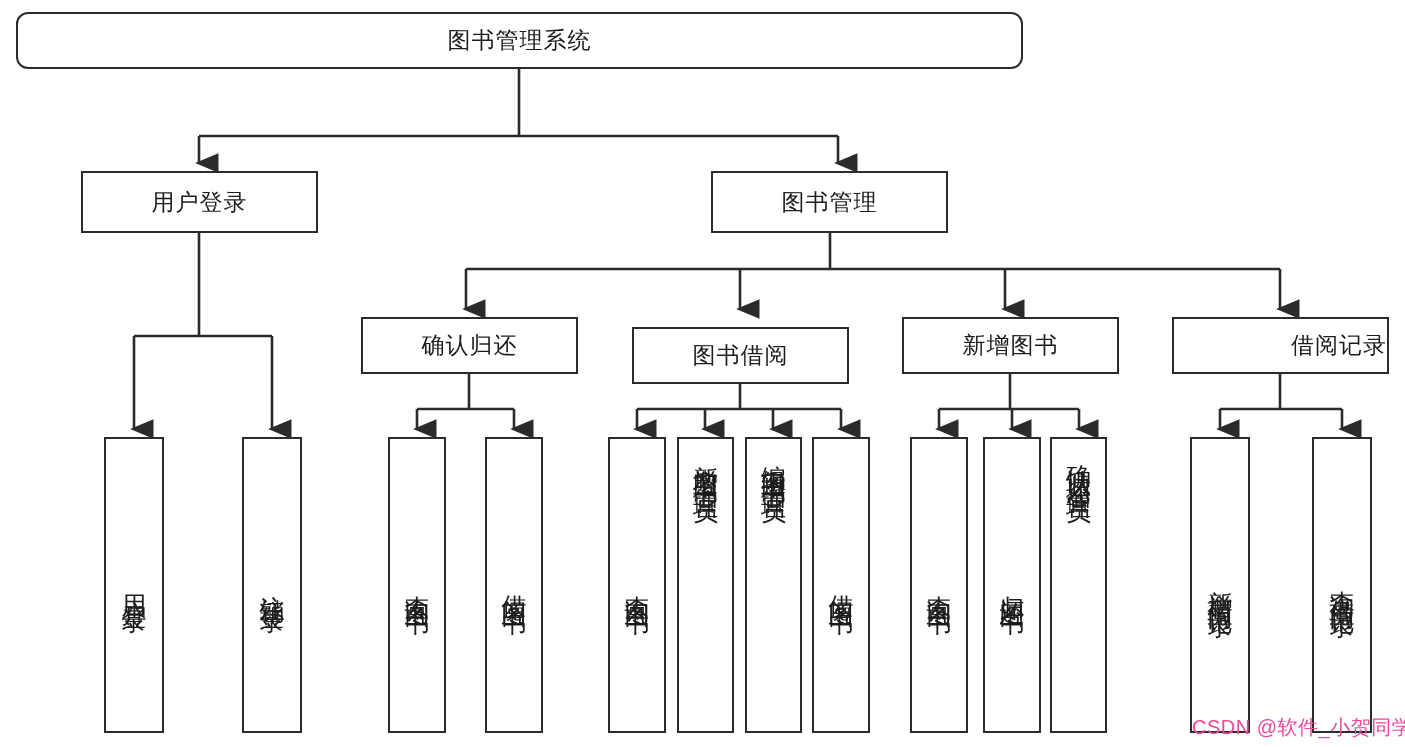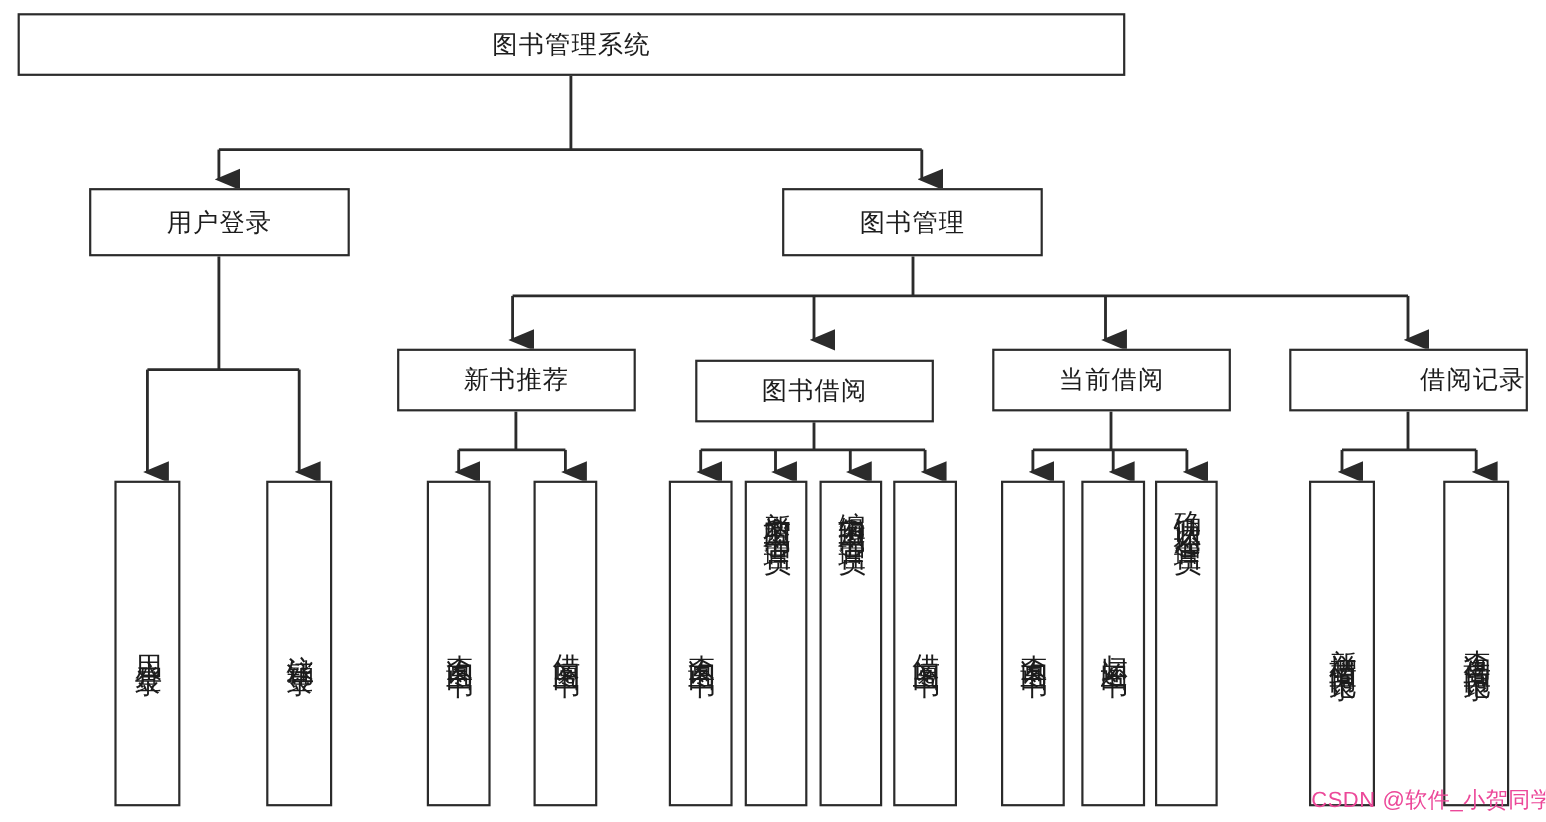--- a/index.html
+++ b/index.html
@@ -124,39 +124,39 @@
       <path d="M 1012 409 L 1012 429" marker-end="url(#arrow)"></path>
       <path d="M 1079 409 L 1079 429" marker-end="url(#arrow)"></path>
 
       <path d="M 1280 374 L 1280 409"></path>
       <path d="M 1220 409 L 1342 409"></path>
       <path d="M 1220 409 L 1220 429" marker-end="url(#arrow)"></path>
       <path d="M 1342 409 L 1342 429" marker-end="url(#arrow)"></path>
     </g>
   </svg>
 
-  <div class="node horiz root" style="left:16px;top:12px;width:1007px;height:57px;">
+  <div class="node horiz root" style="left:16px;top:12px;width:1007px;height:57px;border-radius:12px;">
     <span class="lbl">图书管理系统</span>
   </div>
 
   <div class="node horiz" style="left:81px;top:171px;width:237px;height:62px;">
     <span class="lbl">用户登录</span>
   </div>
   <div class="node horiz" style="left:711px;top:171px;width:237px;height:62px;">
     <span class="lbl">图书管理</span>
   </div>
 
   <div class="node horiz" style="left:361px;top:317px;width:217px;height:57px;">
-    <span class="lbl">新书推荐</span>
+    <span class="lbl">确认归还</span>
   </div>
   <div class="node horiz" style="left:632px;top:317px;width:217px;height:57px;margin-top:10px;">
     <span class="lbl">图书借阅</span>
   </div>
   <div class="node horiz" style="left:902px;top:317px;width:217px;height:57px;">
-    <span class="lbl">当前借阅</span>
+    <span class="lbl">新增图书</span>
   </div>
   <div class="node horiz" style="left:1172px;top:317px;width:217px;height:57px;justify-content:flex-end;">
     <span class="lbl">借阅记录</span>
   </div>
 
   <div class="node vert" style="left:104px;top:437px;width:60px;height:296px;">
     <span class="lbl">用户登录</span>
   </div>
   <div class="node vert" style="left:242px;top:437px;width:60px;height:296px;">
     <span class="lbl">注销登录</span>

